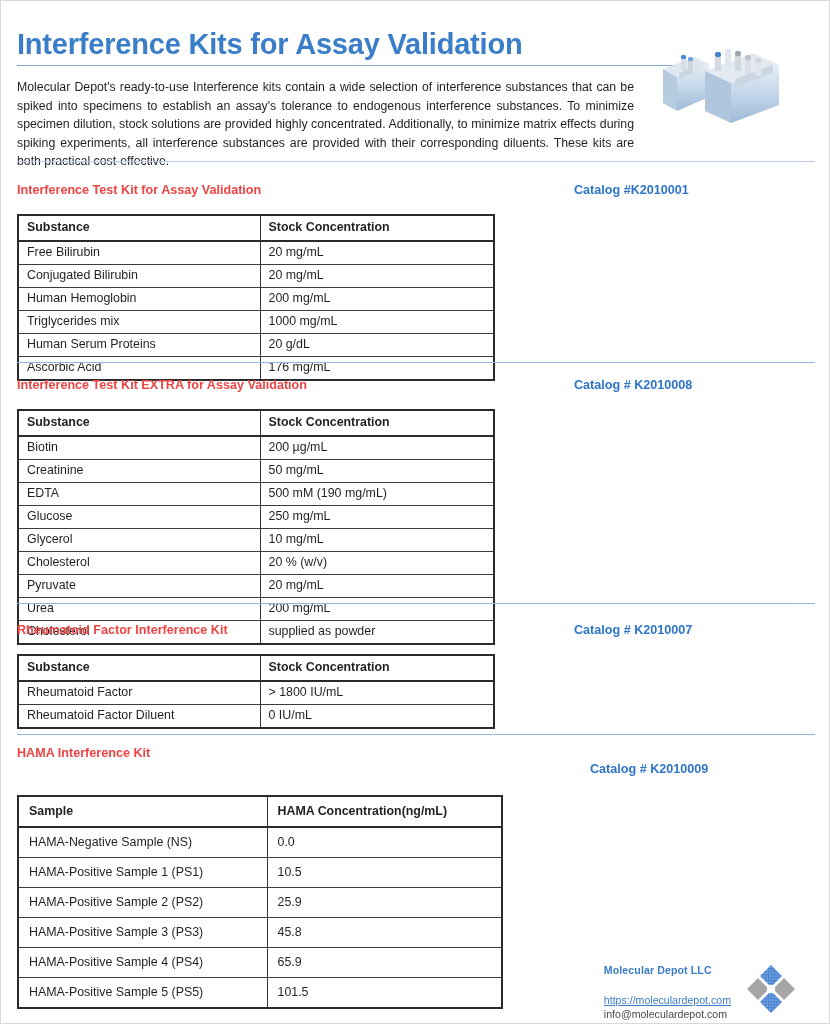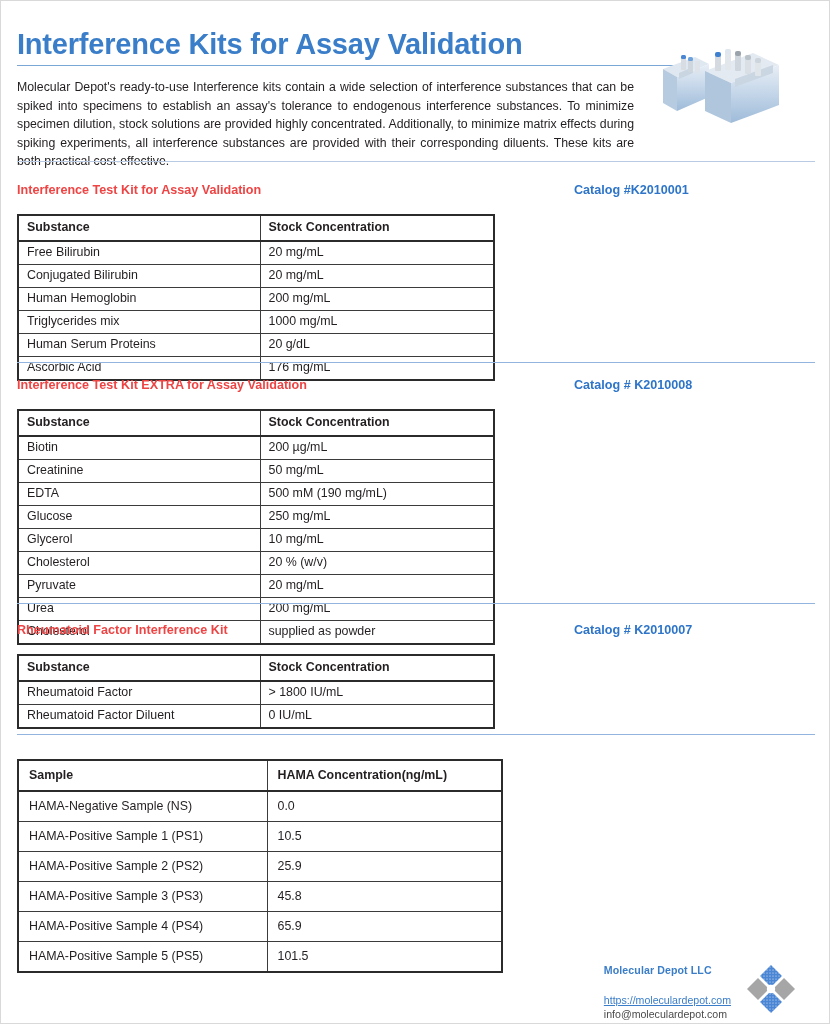--- a/index.html
+++ b/index.html
@@ -375,20 +375,24 @@
             <td>Rheumatoid Factor Diluent</td>
             <td>0 IU/mL</td>
           </tr>
         </tbody>
       </table>
     </div>
 
     <div class="section-rule" style="top:733px;"></div>
 
     <div class="section" style="top:745px;">
+      <div class="section-head" style="height:36px;">
+        <div class="section-title">HAMA Interference Kit</div>
+        <div class="catalog" style="top:16px;left:573px;">Catalog # K2010009</div>
+      </div>
       <table class="kit-table hama-table">
         <colgroup>
             <col class="c1">
             <col class="c2">
           </colgroup>
         <thead>
           <tr>
             <th>Sample</th>
             <th>HAMA Concentration(ng/mL)</th>
           </tr>

